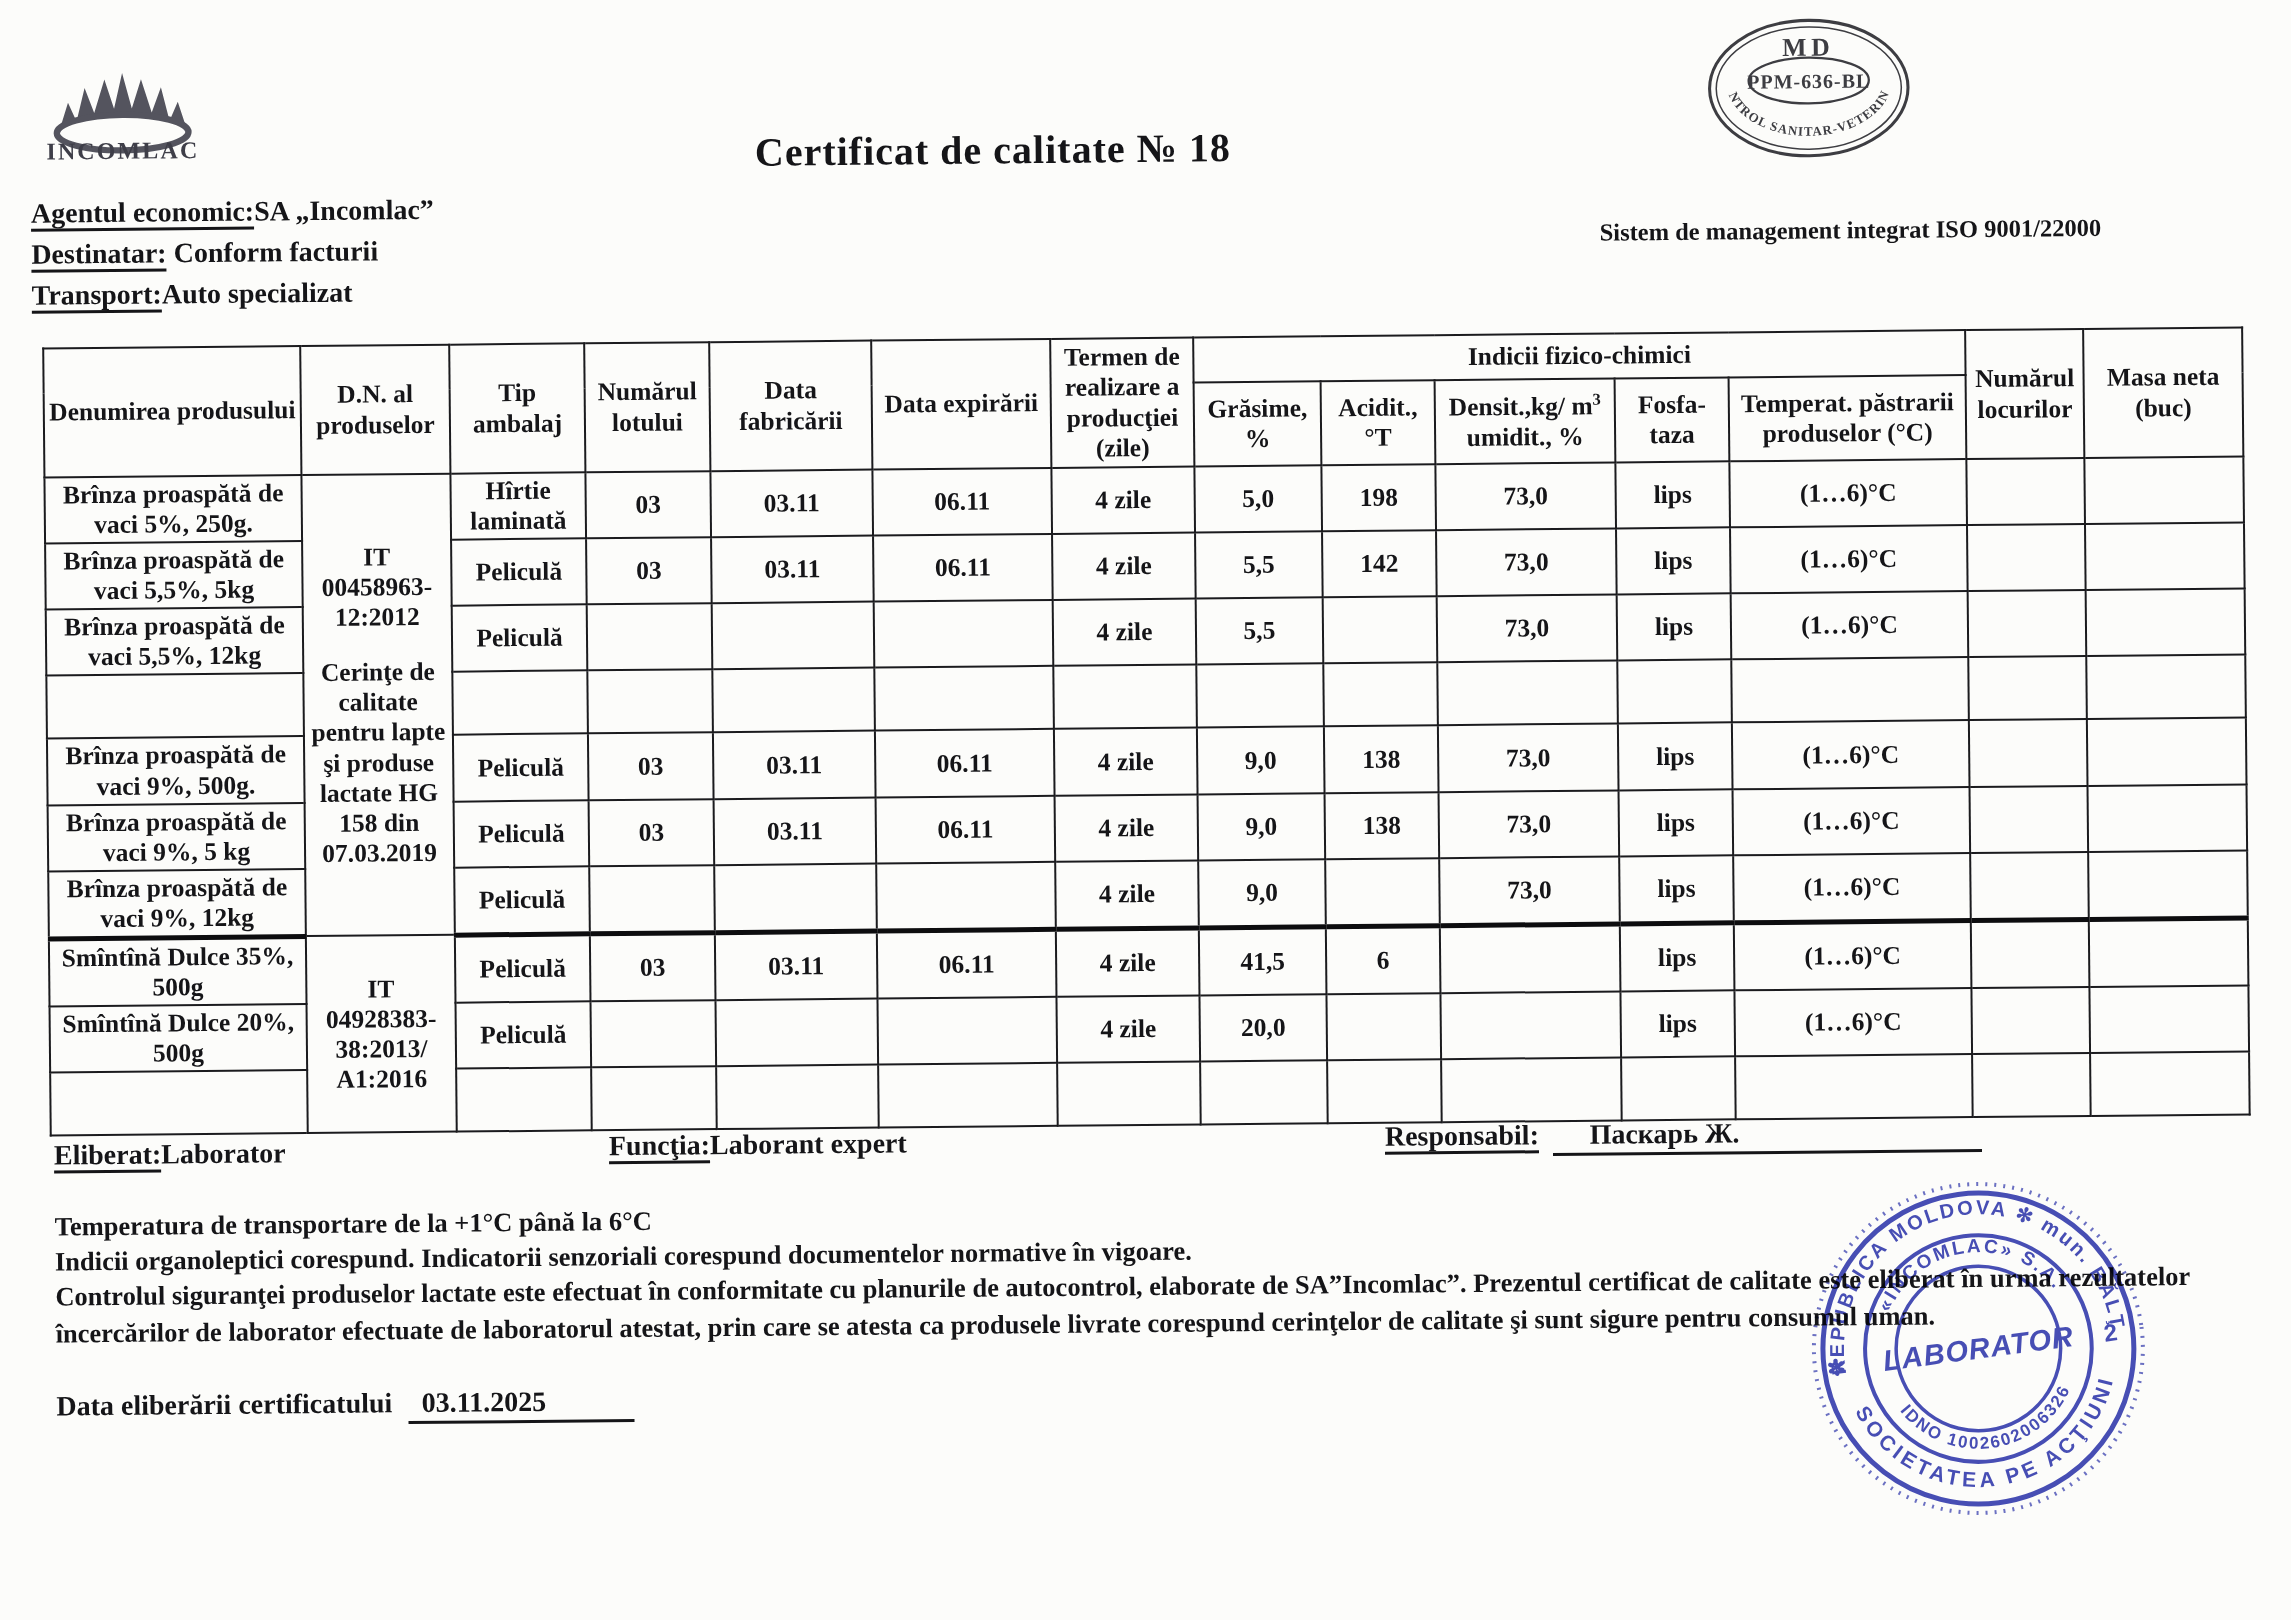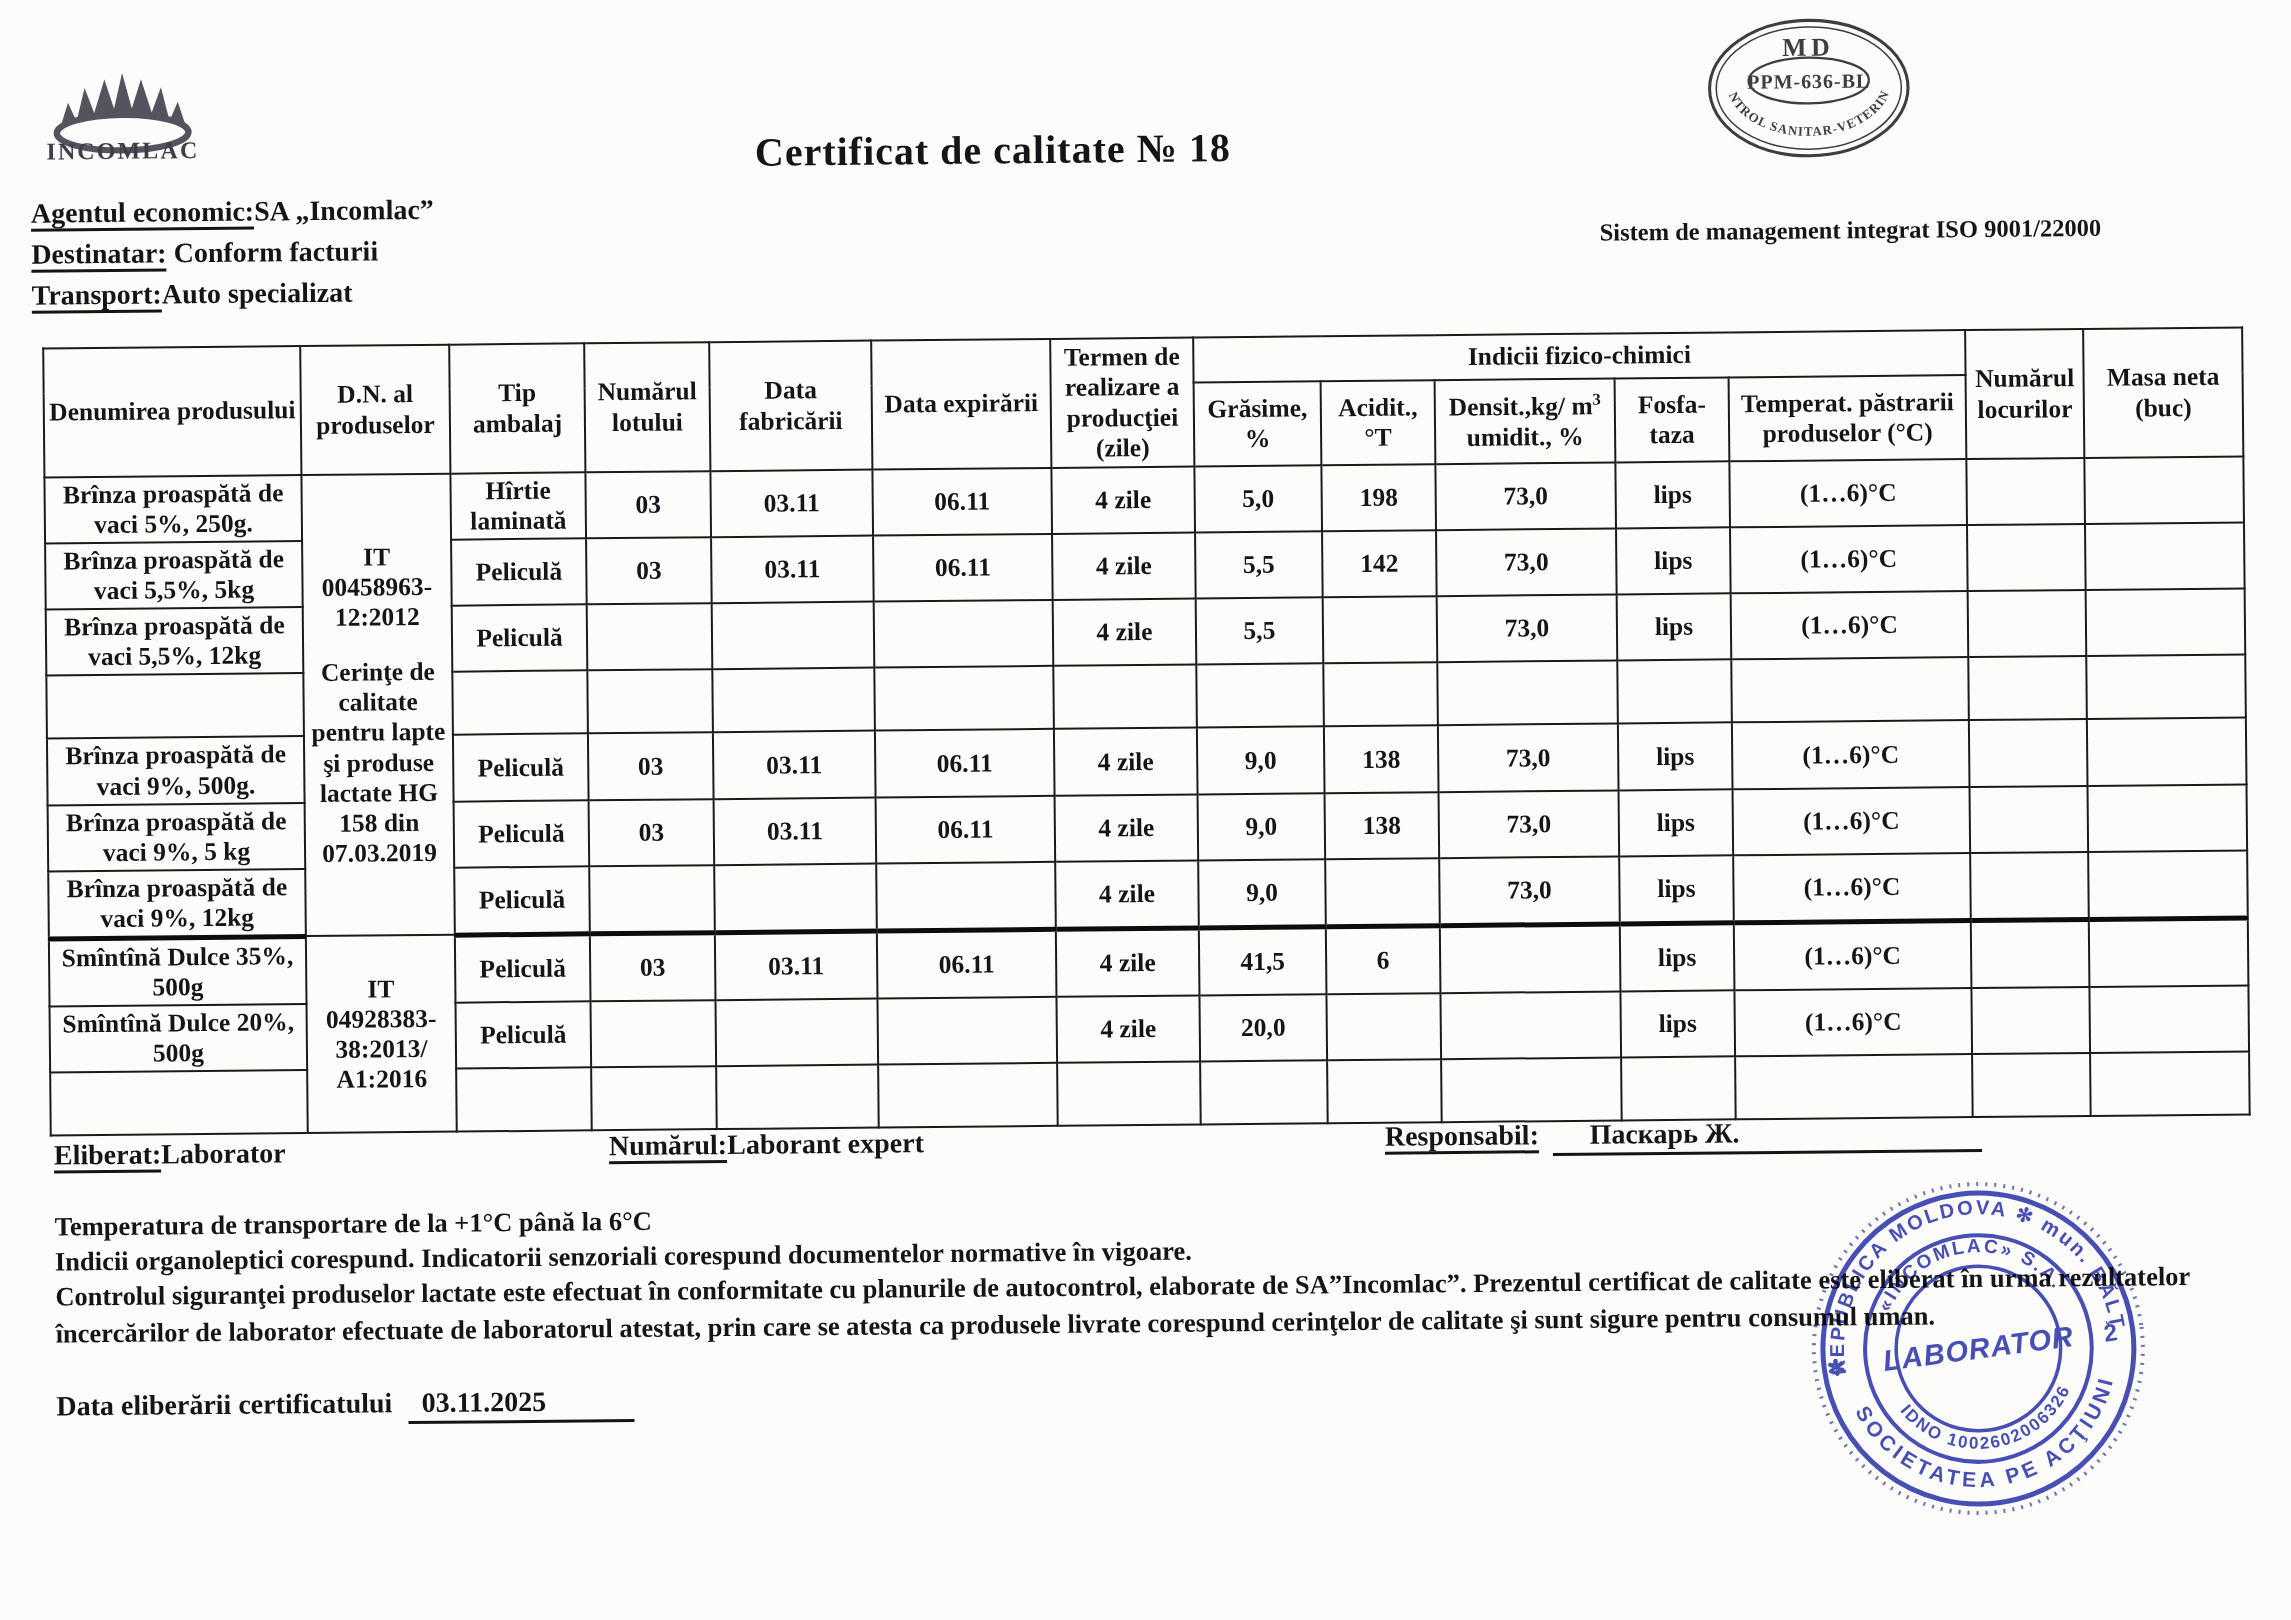--- a/index.html
+++ b/index.html
@@ -288,21 +288,21 @@
         <td></td>
         <td></td>
         <td></td>
         <td></td>
         <td></td>
       </tr>
     </tbody>
   </table>
 
   <div class="sig sig-eliberat"><span class="ulabel">Eliberat:</span><span>Laborator</span></div>
-  <div class="sig sig-functia"><span class="ulabel">Numărul:</span><span>Laborant expert</span></div>
+  <div class="sig sig-functia"><span class="ulabel">Funcţia:</span><span>Laborant expert</span></div>
   <div class="sig sig-resp"><span class="ulabel">Responsabil:</span><span class="resp-line">Паскарь Ж.</span></div>
 
   <div class="note note1">Temperatura de transportare de la +1°C până la 6°C</div>
   <div class="note note2">Indicii organoleptici corespund. Indicatorii senzoriali corespund documentelor normative în vigoare.</div>
   <div class="note note3">Controlul siguranţei produselor lactate este efectuat în conformitate cu planurile de autocontrol, elaborate de SA”Incomlac”. Prezentul certificat de calitate este eliberat în urma rezultatelor încercărilor de laborator efectuate de laboratorul atestat, prin care se atesta ca produsele livrate corespund cerinţelor de calitate şi sunt sigure pentru consumul uman.</div>
 
   <div class="dateline">
     <span>Data eliberării certificatului</span><span class="date-val">03.11.2025</span>
   </div>
 

